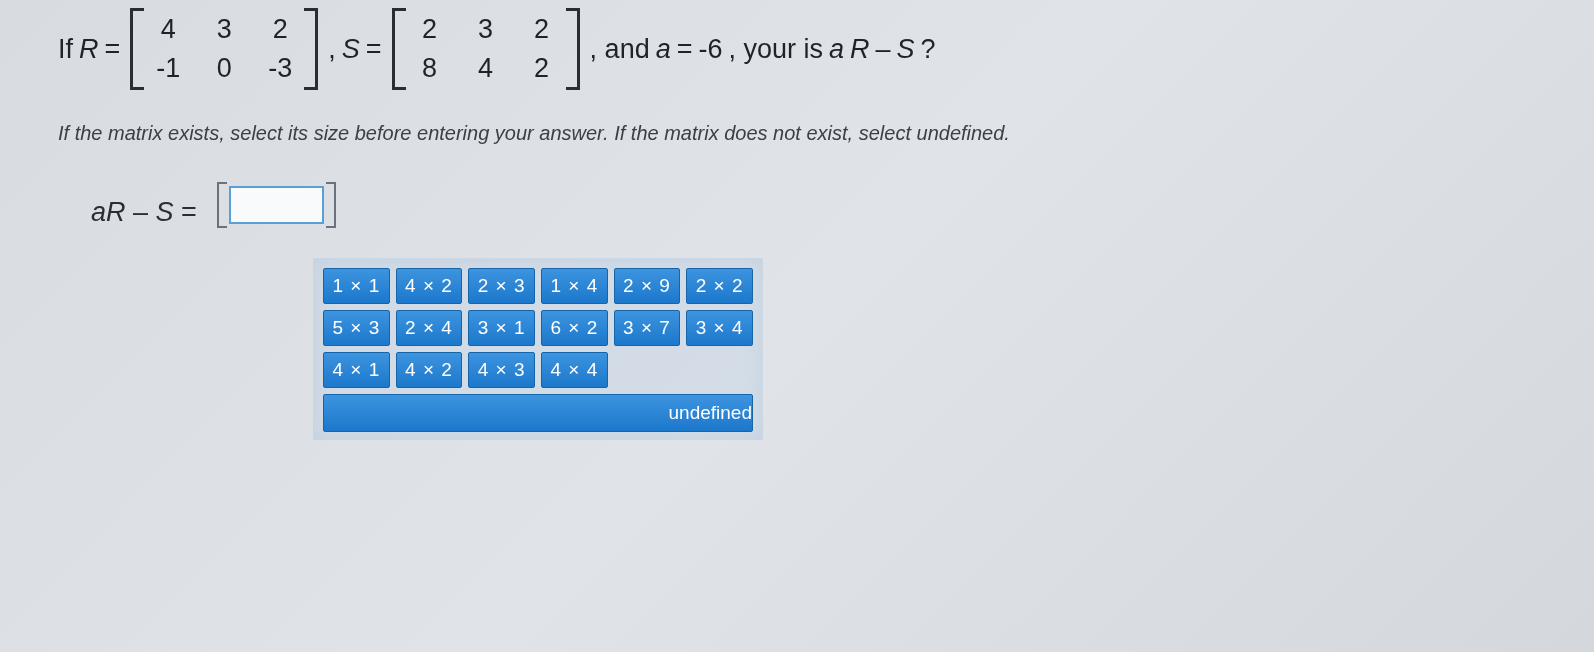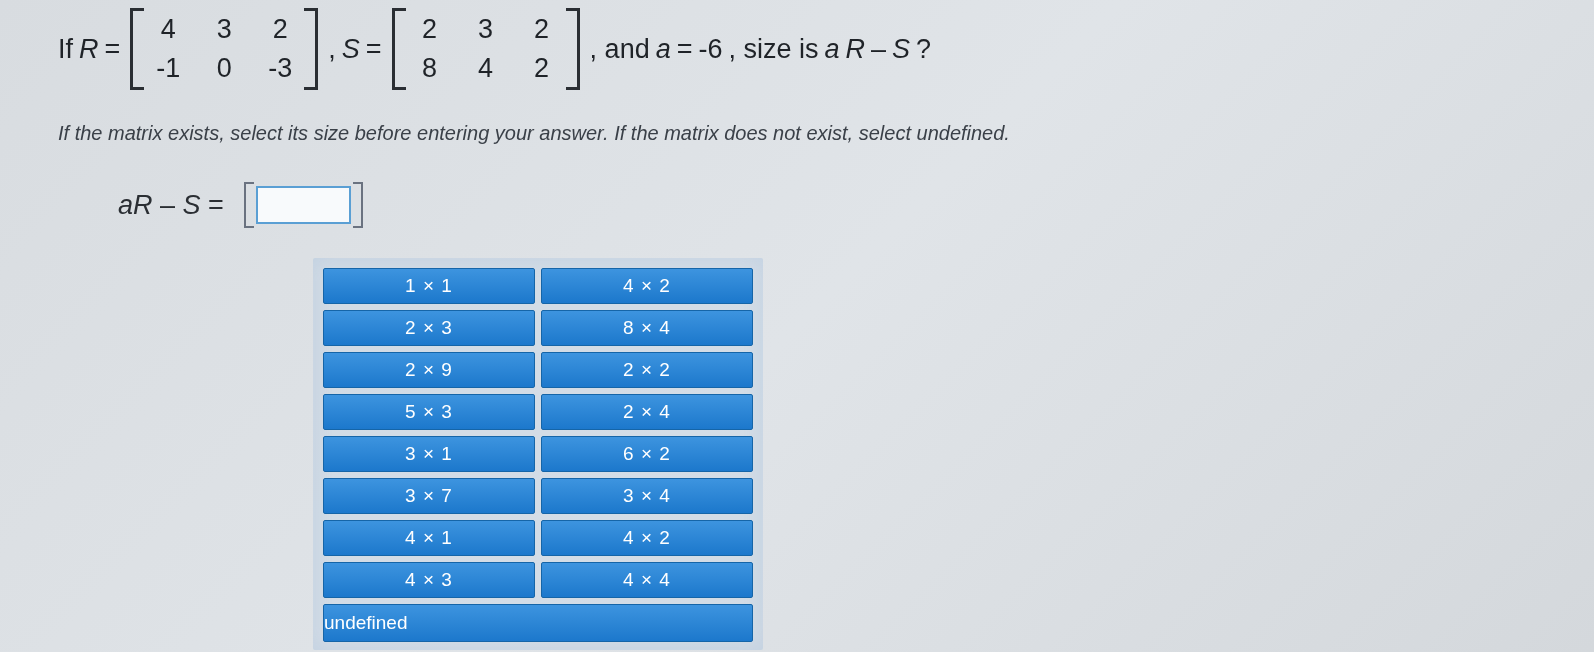--- a/index.html
+++ b/index.html
@@ -57,23 +57,23 @@
   .instruction {
     font-size: 20px;
     font-style: italic;
     color: #3a4048;
     line-height: 1.5;
     margin-bottom: 34px;
     max-width: 1520px;
   }
   .answer-line {
     display: flex;
-    align-items: center;
+    align-items: flex-end;
     font-size: 27px;
-    margin-left: 60px;
+    margin-left: 33px;
     margin-bottom: 30px;
     gap: 20px;
   }
   .answer-matrix {
     display: inline-flex;
     align-items: stretch;
   }
   .answer-matrix .bracket {
     width: 10px;
   }
@@ -97,21 +97,21 @@
   .size-panel {
     margin-left: 255px;
     width: 450px;
     background: rgba(200, 215, 230, 0.55);
     padding: 10px 10px 8px 10px;
     border-radius: 2px;
     box-shadow: 0 0 20px rgba(100,150,200,0.15) inset;
   }
   .size-grid {
     display: grid;
-    grid-template-columns: repeat(2, 1fr);
+    grid-template-columns: repeat(6, 1fr);
     gap: 6px;
     margin-bottom: 6px;
   }
   .size-btn {
     background: linear-gradient(180deg, #3d94df 0%, #1c78cc 100%);
     color: #fff;
     border: 1px solid #1565a8;
     font-size: 19px;
     padding: 6px 0;
     text-align: center;
@@ -119,21 +119,21 @@
     font-family: Verdana, Geneva, sans-serif;
     border-radius: 2px;
   }
   .undefined-btn {
     width: 100%;
     background: linear-gradient(180deg, #3d94df 0%, #1c78cc 100%);
     color: #fff;
     border: 1px solid #1565a8;
     font-size: 19px;
     padding: 7px 0;
-    text-align: left;
+    text-align: right;
     cursor: pointer;
     font-family: Verdana, Geneva, sans-serif;
     border-radius: 2px;
   }
   .thin-times { letter-spacing: 1px; }
 </style>
 </head>
 <body>
 
 <div class="page">
@@ -170,21 +170,21 @@
         <span>4</span>
         <span>2</span>
       </span>
       <span class="bracket right"></span>
     </span>
 
     <span>, and </span>
     <span class="italic-var">a</span>
     <span> = </span>
     <span>-6</span>
-    <span>, size is </span>
+    <span>, your is </span>
     <span class="italic-var">a</span>
       <span class="italic-var">R</span>
     <span> – </span>
     <span class="italic-var">S</span>
       <span>?</span>
   </div>
 
   <div class="instruction">If the matrix exists, select its size before entering your answer. If the matrix does not exist, select undefined.</div>
 
   <div class="answer-line">
@@ -199,21 +199,21 @@
       <input class="answer-input" type="text" style="">
       <span class="bracket right"></span>
     </span>
   </div>
 
   <div class="size-panel">
     <div class="size-grid">
       <button class="size-btn thin-times">1 × 1</button>
       <button class="size-btn thin-times">4 × 2</button>
       <button class="size-btn thin-times">2 × 3</button>
-      <button class="size-btn thin-times">8 × 4</button>
+      <button class="size-btn thin-times">1 × 4</button>
       <button class="size-btn thin-times">2 × 9</button>
       <button class="size-btn thin-times">2 × 2</button>
       <button class="size-btn thin-times">5 × 3</button>
       <button class="size-btn thin-times">2 × 4</button>
       <button class="size-btn thin-times">3 × 1</button>
       <button class="size-btn thin-times">6 × 2</button>
       <button class="size-btn thin-times">3 × 7</button>
       <button class="size-btn thin-times">3 × 4</button>
       <button class="size-btn thin-times">4 × 1</button>
       <button class="size-btn thin-times">4 × 2</button>

